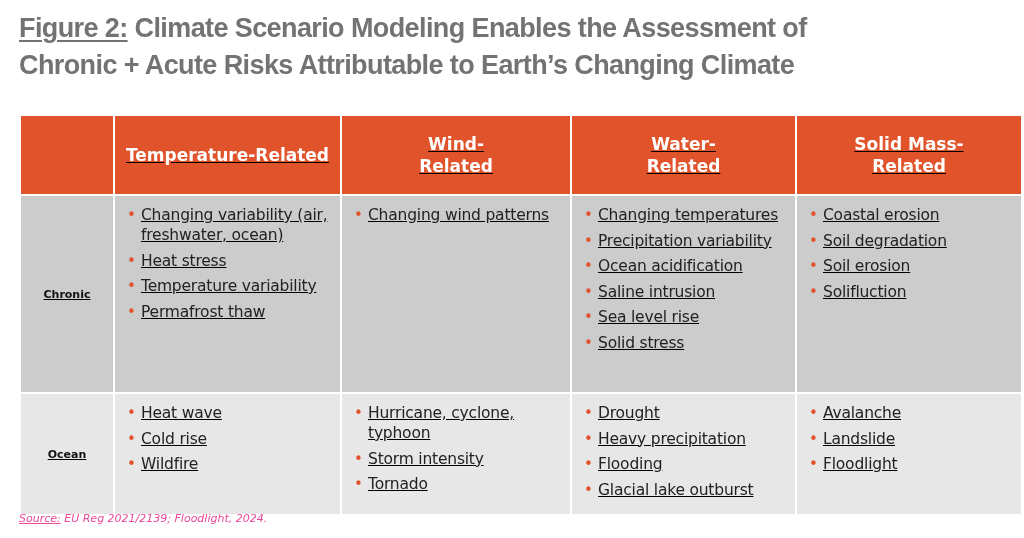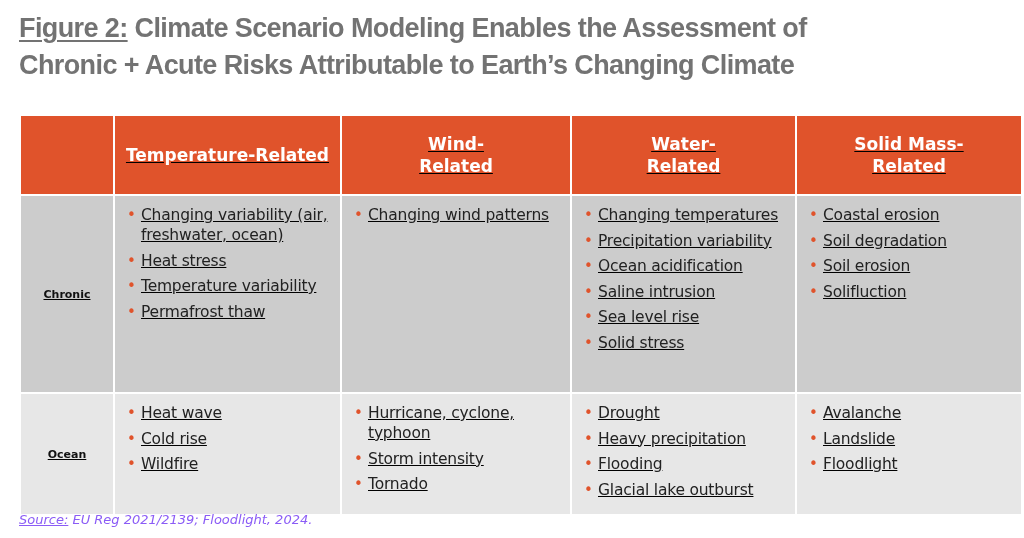--- a/index.html
+++ b/index.html
@@ -8,21 +8,21 @@
   .title .fig{text-decoration:underline;text-decoration-thickness:2px;text-underline-offset:3px;}
   table{position:absolute;left:19px;top:114px;border-collapse:collapse;table-layout:fixed;width:1002px;text-decoration:underline;}
   td,th{border:2px solid #ffffff;padding:0;vertical-align:top;}
   thead th{background:#e0532b;color:#ffffff;font-weight:bold;font-size:17px;line-height:22px;height:78px;vertical-align:middle;text-align:center;}
   .rowhead{font-weight:bold;font-size:11px;color:#111;text-align:center;vertical-align:middle;}
   tr.chronic td{background:#cccccc;height:196px;}
   tr.acute td{background:#e7e7e7;height:120px;}
   ul{list-style:none;margin:0;padding:9px 8px 0 10px;}
   li{position:relative;padding-left:16px;font-size:15.5px;line-height:20px;margin-bottom:5.5px;color:#222;letter-spacing:-0.2px;}
   li .dot{position:absolute;left:2px;top:0;color:#e0532b;font-size:15px;}
-  .source{position:absolute;left:19px;top:512px;font-style:italic;font-size:13px;color:#8b5cf6;text-align:right;}
+  .source{position:absolute;left:19px;top:512px;font-style:italic;font-size:11px;color:#ec4899;text-align:right;}
   .source .lbl{text-decoration:underline;}
 </style>
 </head>
 <body>
 
 <div class="title">
   <div><span class="fig">Figure 2:</span><span> Climate Scenario Modeling Enables the Assessment of</span></div>
   <div>Chronic + Acute Risks Attributable to Earth’s Changing Climate</div>
 </div>
 

